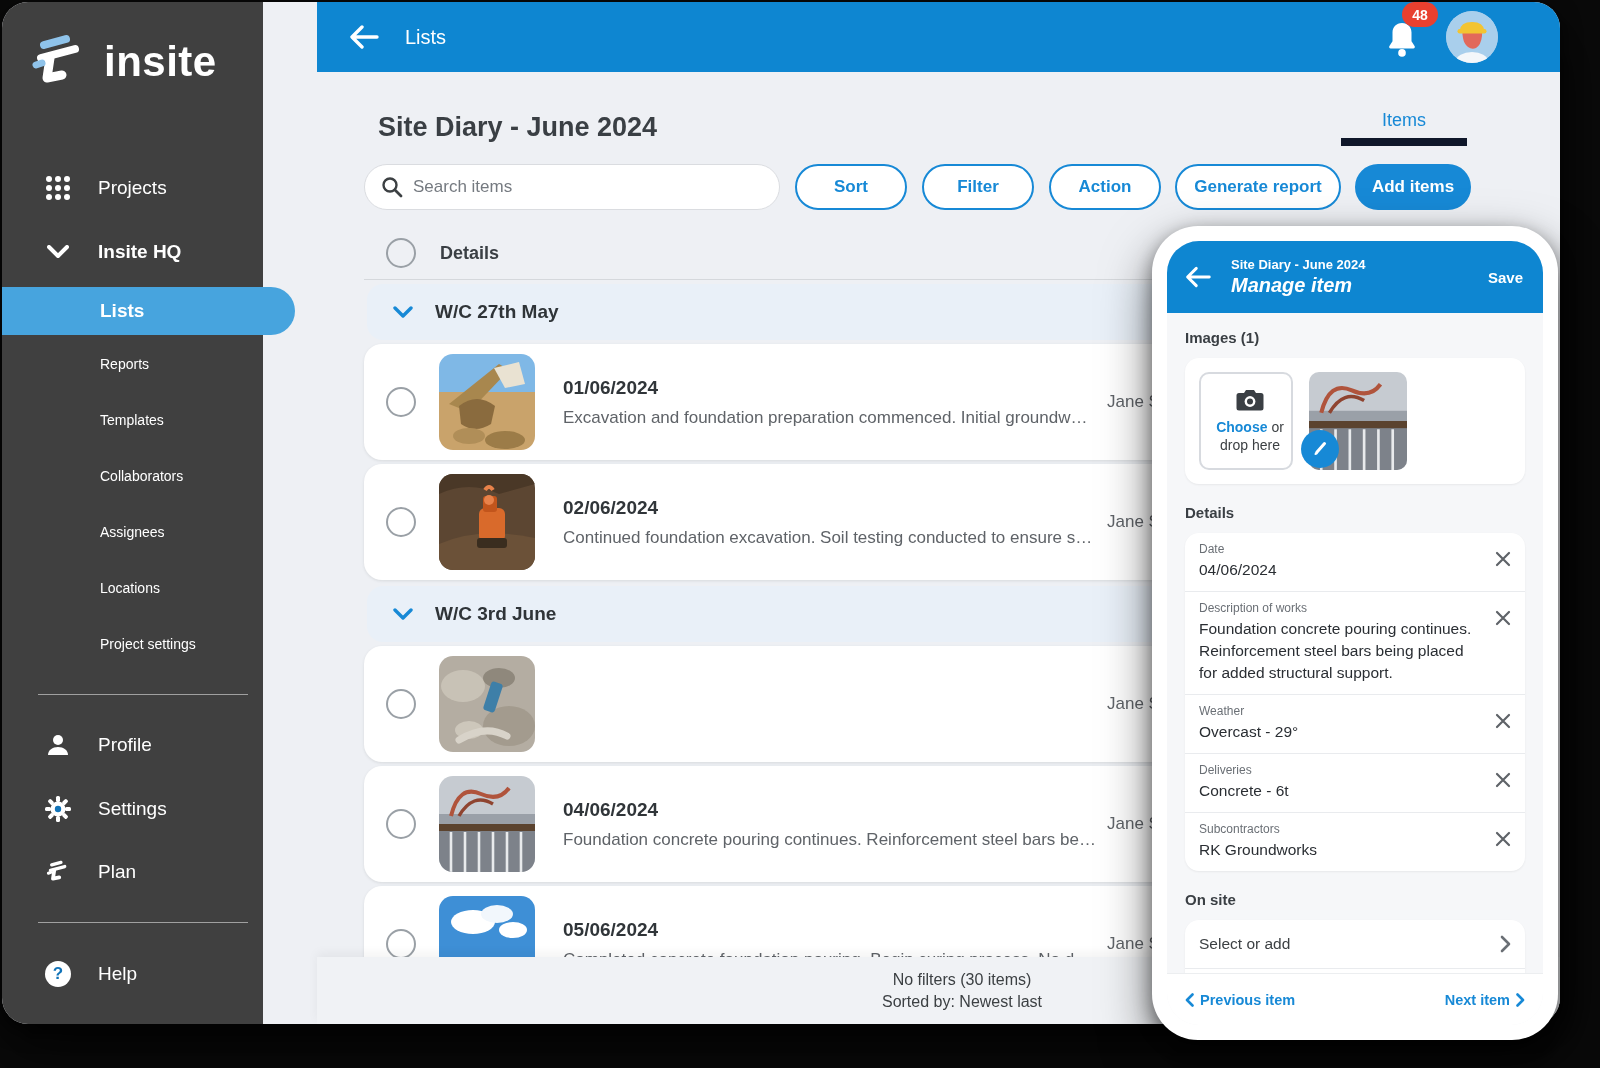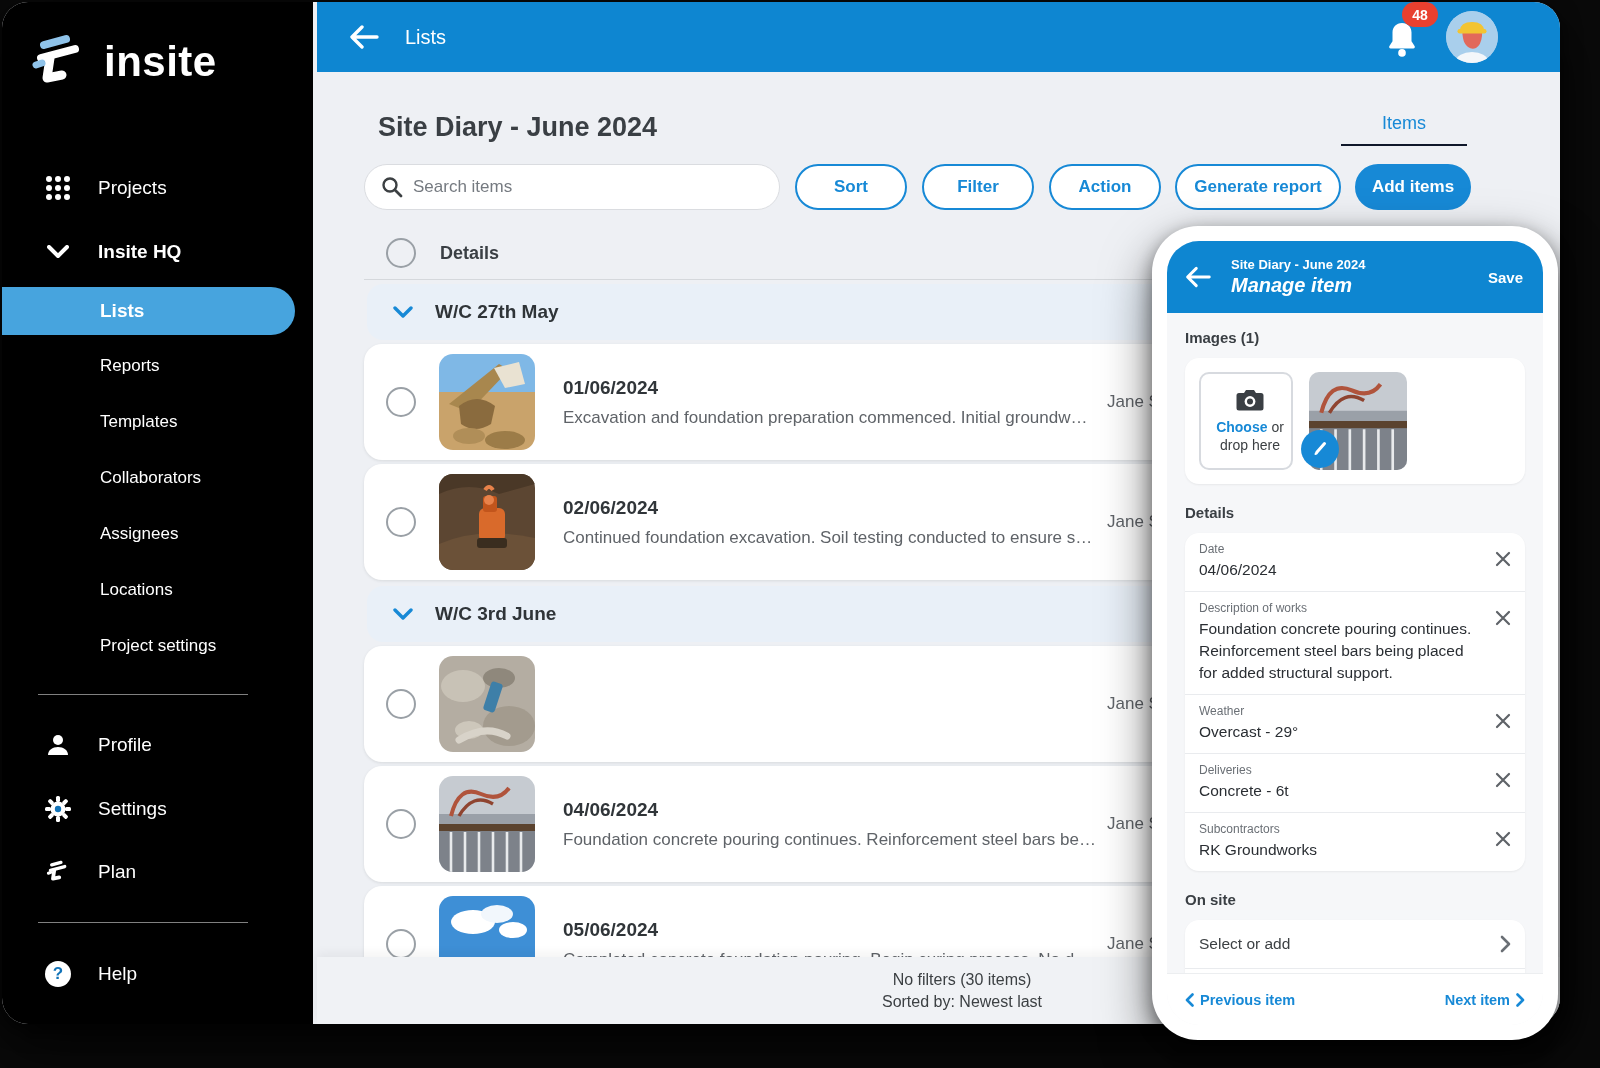--- a/index.html
+++ b/index.html
@@ -5,28 +5,28 @@
   * { margin:0; padding:0; box-sizing:border-box; }
   html,body { width:1600px; height:1068px; background:#0a0a0a; font-family:"Liberation Sans",sans-serif; overflow:hidden; }
   body { position:relative; }
 
   
   .window { position:absolute; left:2px; top:2px; width:1558px; height:1022px;
     border-radius:26px; overflow:hidden; background:#EEF0F4;
     box-shadow:0 25px 60px rgba(0,0,0,.75), 0 6px 20px rgba(0,0,0,.6); }
 
   
-  .sidebar { position:absolute; left:0; top:0; bottom:0; width:311px; background:#000000; z-index:2;padding-left:31px; }
+  .sidebar { position:absolute; left:0; top:0; bottom:0; width:261px; background:#404040; z-index:2;padding-left:31px; }
   .logo { position:absolute; left:26px; top:32px; display:flex; align-items:center; gap:14px; }
   .logo-text { color:#fff; font-size:42px; font-weight:bold; letter-spacing:.5px; }
   .nav-item { position:absolute; left:0; width:100%; height:46px; display:flex; align-items:center; color:#fff; font-size:19px; cursor:pointer; }
   .nav-item .nico { width:28px; margin-left:42px; margin-right:26px; display:flex; justify-content:center; }
   .nav-label { white-space:nowrap; }
   .nav-bold { font-weight:bold; }
-  .subitem { position:absolute; left:98px; color:#fff; font-size:17px; cursor:pointer; white-space:nowrap; }
+  .subitem { position:absolute; left:98px; color:#fff; font-size:14px; cursor:pointer; white-space:nowrap; }
   .lists-pill { position:absolute; left:0; top:285px; width:293px; height:48px; background:#47A4DE;
     border-radius:0 26px 26px 0; display:flex; align-items:center; color:#fff; font-weight:bold; font-size:19px; }
   .lists-pill span { margin-left:98px; }
   .side-divider { position:absolute; left:36px; width:210px; height:1px; background:rgba(255,255,255,.5); }
   .help-badge { width:26px; height:26px; border-radius:50%; background:#fff; color:#1173B8; font-weight:bold; font-size:17px; display:flex; align-items:center; justify-content:center; }
 
   
   .topbar { position:absolute; left:315px; top:0; right:0; height:70px; background:#0E86D1; display:flex; align-items:center; z-index:1; }
   .back-btn { margin-left:32px; cursor:pointer; display:flex; }
   .topbar-title { color:#fff; font-size:20px; margin-left:26px; }
@@ -35,21 +35,21 @@
   .badge { position:absolute; right:-18px; top:-18px; min-width:36px; height:25px; border-radius:13px; background:#E8402F;
     color:#fff; font-size:14px; font-weight:bold; display:flex; align-items:center; justify-content:center; padding:0 6px; }
   .avatar { width:52px; height:52px; border-radius:50%; overflow:hidden; cursor:pointer; background:#A9CFEC; }
 
   
   .content { position:absolute; left:315px; top:70px; right:0; bottom:0; background:#EEF0F4; }
   .page-title { position:absolute; left:61px; top:40px; font-size:27px; font-weight:bold; color:#3A3F44; }
 
   .tabs { position:absolute; right:93px; top:30px; display:flex; }
   .tab { height:44px; display:flex; align-items:center; justify-content:center; font-size:18px; cursor:pointer; }
-  .tab-active { width:126px; color:#1789D6; border-bottom:2px solid #0f172a; font-weight:500; }
+  .tab-active { width:126px; color:#1789D6; border-bottom:8px solid #0f172a; font-weight:500; }
   .tab-inactive { width:205px; color:#5F6368; border-bottom:3px solid #5a5f64; }
 
   .toolbar { position:absolute; left:47px; top:92px; display:flex; align-items:center; }
   .search-box { width:416px; height:46px; background:#fff; border:1px solid #DADCE0; border-radius:23px;
     display:flex; align-items:center; padding:0 16px; gap:10px; }
   .search-box input { border:none; outline:none; font-size:17px; color:#0f766e; flex:1; font-family:"Liberation Sans",sans-serif; background:transparent; }
   .search-box input::placeholder { color:#757A80; }
   .pill-btn { height:46px; border:2px solid #1789D6; border-radius:23px; background:#fff; color:#1789D6;
     font-size:17px; font-weight:bold; display:flex; align-items:center; justify-content:center; cursor:pointer; font-family:"Liberation Sans",sans-serif; }
   .btn-sort,.btn-filter,.btn-action { width:112px; margin-left:15px; }

